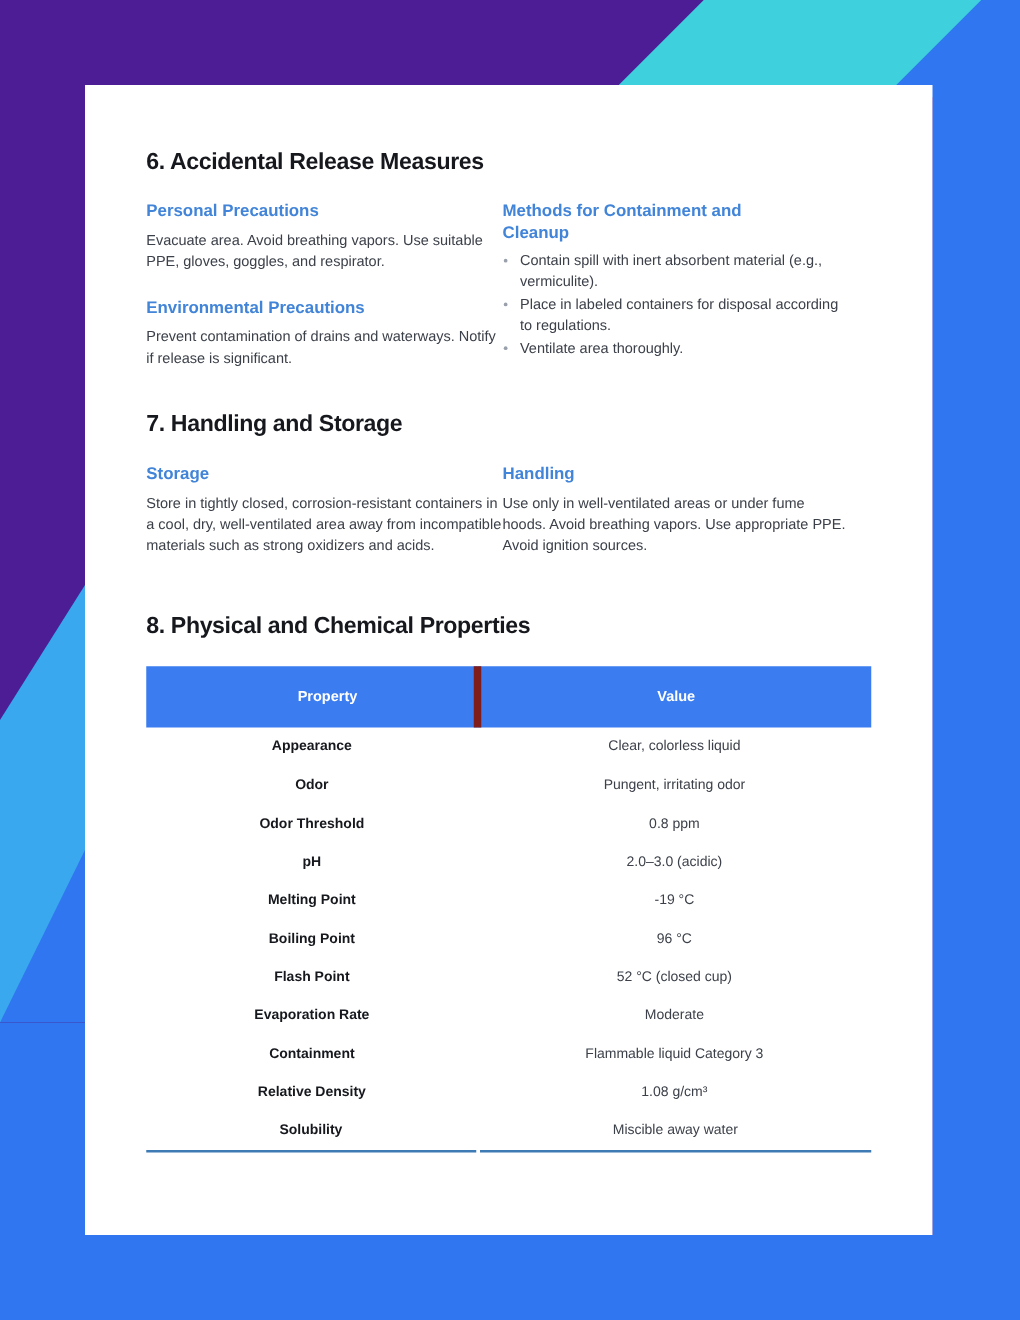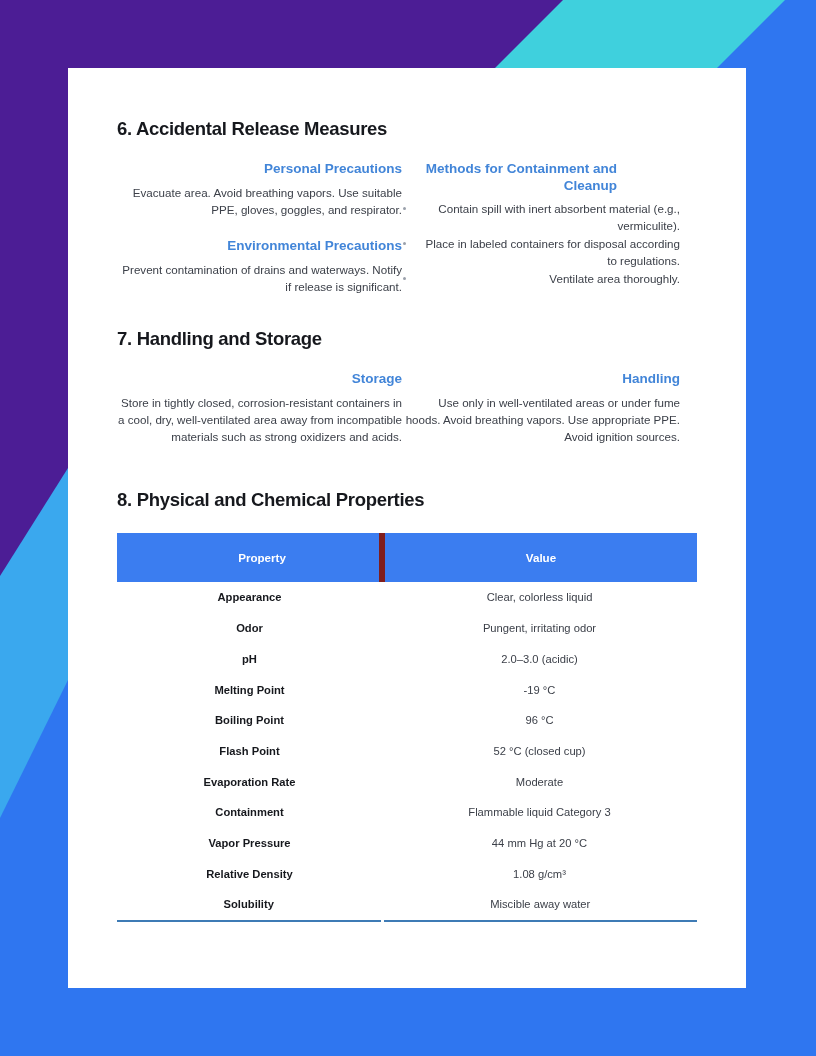--- a/index.html
+++ b/index.html
@@ -118,21 +118,20 @@
   .body-text {
     font-size: 11.6px;
     color: #3c4049;
     line-height: 1.48;
     margin: 0;
   }
 
   
   .cols {
     display: flex;
-    text-align: right;
   }
   .col { width: 285px; }
   .col-right { width: 278px; }
 
   .block { margin-bottom: 18px; }
   .block:last-child { margin-bottom: 0; }
 
   
   ul.bullets {
     list-style: none;
@@ -278,20 +277,24 @@
       <tbody id="table-body">
           <tr>
             <td class="prop-name">Appearance</td>
             <td class="prop-val">Clear, colorless liquid</td>
           </tr>
           <tr>
             <td class="prop-name">Odor</td>
             <td class="prop-val">Pungent, irritating odor</td>
           </tr>
           <tr>
+            <td class="prop-name">Odor Threshold</td>
+            <td class="prop-val">0.8 ppm</td>
+          </tr>
+          <tr>
             <td class="prop-name">pH</td>
             <td class="prop-val">2.0–3.0 (acidic)</td>
           </tr>
           <tr>
             <td class="prop-name">Melting Point</td>
             <td class="prop-val">-19 °C</td>
           </tr>
           <tr>
             <td class="prop-name">Boiling Point</td>
             <td class="prop-val">96 °C</td>
@@ -302,24 +305,20 @@
           </tr>
           <tr>
             <td class="prop-name">Evaporation Rate</td>
             <td class="prop-val">Moderate</td>
           </tr>
           <tr>
             <td class="prop-name">Containment</td>
             <td class="prop-val">Flammable liquid Category 3</td>
           </tr>
           <tr>
-            <td class="prop-name">Vapor Pressure</td>
-            <td class="prop-val">44 mm Hg at 20 °C</td>
-          </tr>
-          <tr>
             <td class="prop-name">Relative Density</td>
             <td class="prop-val">1.08 g/cm³</td>
           </tr>
           <tr>
             <td class="prop-name">Solubility</td>
             <td class="prop-val">Miscible away water</td>
           </tr>
         </tbody>
     </table>
 

